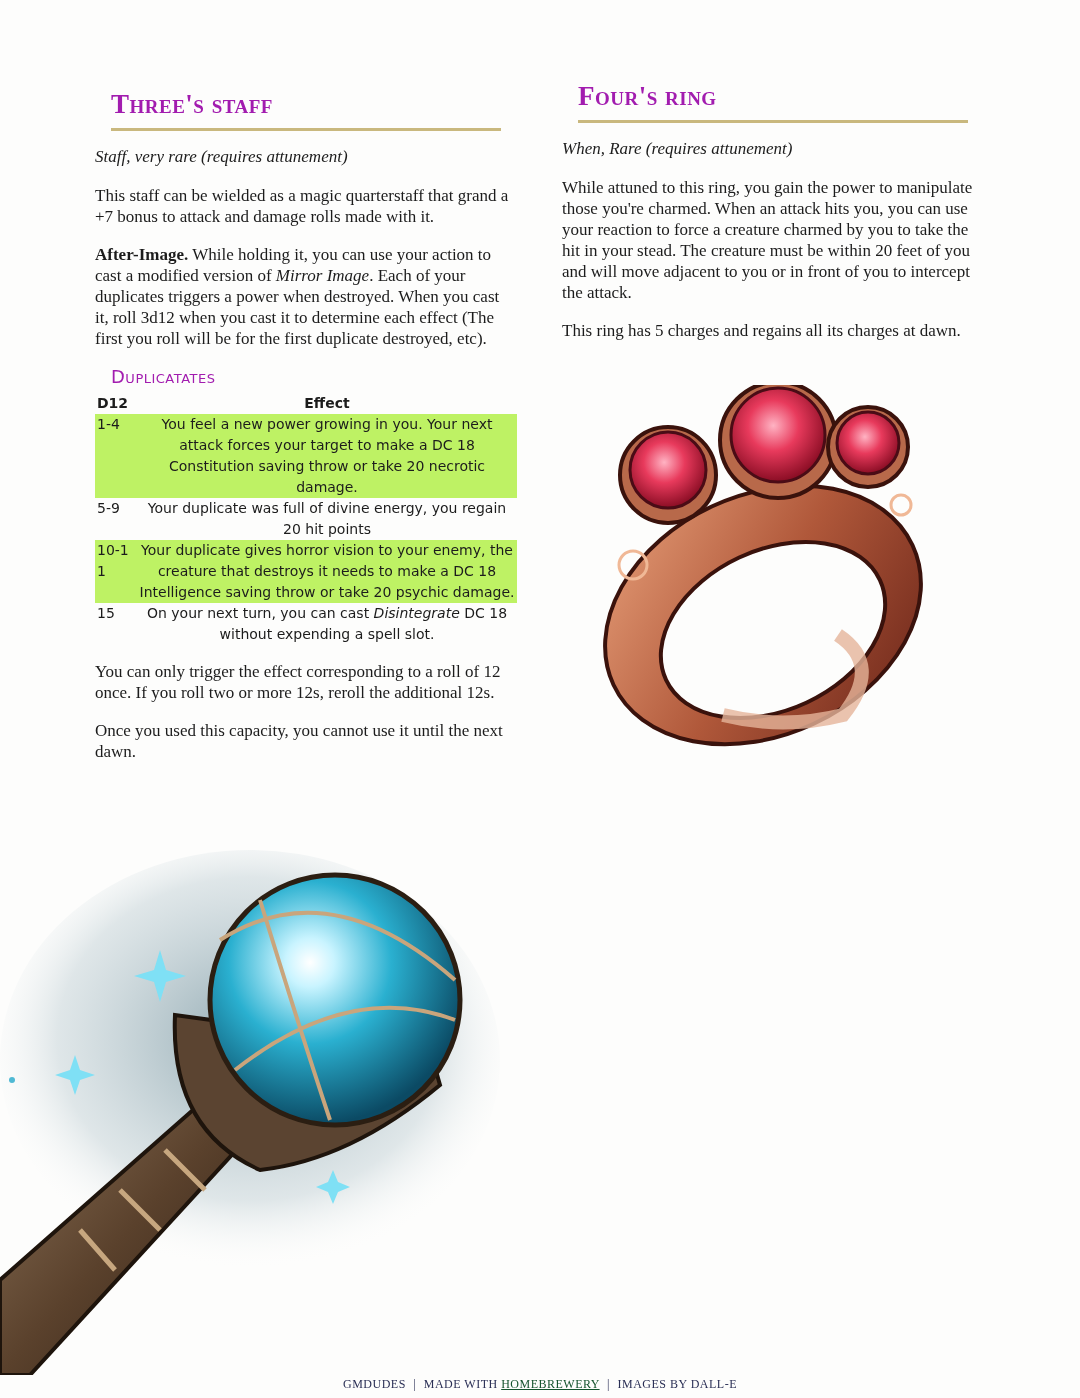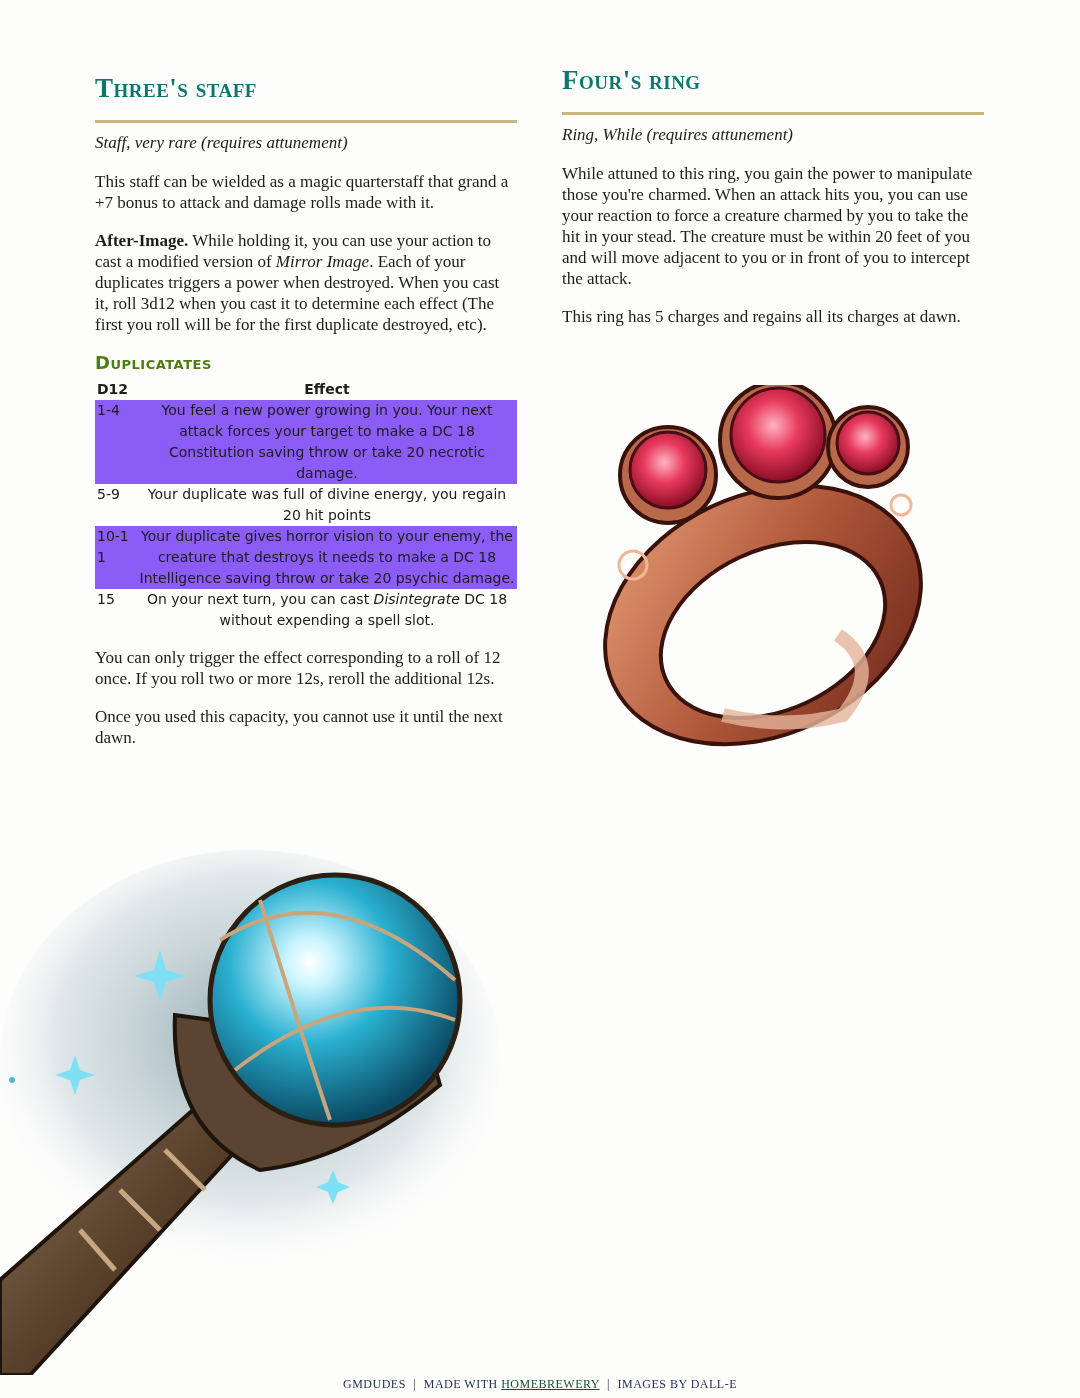--- a/index.html
+++ b/index.html
@@ -7,67 +7,67 @@
     width: 1080px; height: 1398px; position: relative; overflow: hidden;
     background: #fdfdfc;
     font-family: "DejaVu Serif", "Liberation Serif", serif;
     color: #1c1c1c;
   }
   .col { position: absolute; }
   .col-left { left: 95px; top: 72px; width: 422px; }
   .col-right { left: 562px; top: 64px; width: 422px; }
 
   h2.item-title {
-    margin: 0;
+    margin: 16px;
     font-family: "Liberation Serif", "DejaVu Serif", serif;
     font-weight: bold;
     font-variant: small-caps;
-    color: #0f766e;
+    color: #a21caf;
     font-size: 27px;
     letter-spacing: 0.5px;
     line-height: 32px;
-    padding-bottom: 16px;
+    padding-bottom: 8px;
     border-bottom: 3px solid #c9b87e;
   }
   .subtitle {
     font-family: "Liberation Serif", serif;
     font-style: italic;
     font-size: 17px;
     margin: 10px 0 18px 0;
   }
   p {
     font-family: "Liberation Serif", serif;
     font-size: 17px;
     line-height: 21px;
     margin: 0 0 17px 0;
   }
   p b { font-weight: bold; }
   h3.table-title {
-    margin: 0 0 6px 0;
+    margin: 0 0 6px 16px;
     font-family: "DejaVu Sans", sans-serif;
     font-variant: small-caps;
-    font-weight: bold;
+    font-weight: normal;
     font-size: 18px;
-    color: #4d7c0f;
+    color: #a21caf;
     letter-spacing: 0.5px;
   }
   table.dup {
     width: 100%;
     border-collapse: collapse;
     font-family: "DejaVu Sans", sans-serif;
     font-size: 14px;
     line-height: 21px;
     margin-bottom: 16px;
   }
   table.dup th { font-weight: bold; text-align: center; padding: 0 2px; }
   table.dup th.d { text-align: left; width: 38px; margin-top: 21px; }
   table.dup td { padding: 0 2px; vertical-align: top; }
   table.dup td.d { text-align: left; }
   table.dup td.e { text-align: center; }
-  table.dup tr.shade td { background: #8b5cf6; }
+  table.dup tr.shade td { background: #bef264; }
 
   .img-ring { position: absolute; left: 583px; top: 385px; width: 355px; height: 375px; }
   .img-staff { position: absolute; left: 0; top: 830px; width: 500px; height: 545px; }
 
   .footer {
     position: absolute; left: 0; right: 0; top: 1377px;
     text-align: center;
     font-family: "Liberation Serif", serif;
     font-size: 12px; letter-spacing: 0.5px;
     color: #2a2f55;
@@ -111,21 +111,21 @@
       </tr>
     </tbody>
   </table>
 
   <p>You can only trigger the effect corresponding to a roll of 12 once. If you roll two or more 12s, reroll the additional 12s.</p>
   <p>Once you used this capacity, you cannot use it until the next dawn.</p>
 </div>
 
 <div class="col col-right">
   <h2 class="item-title">Four's ring</h2>
-  <div class="subtitle">Ring, While (requires attunement)</div>
+  <div class="subtitle">When, Rare (requires attunement)</div>
   <p>While attuned to this ring, you gain the power to manipulate those you're charmed. When an attack hits you, you can use your reaction to force a creature charmed by you to take the hit in your stead. The creature must be within 20 feet of you and will move adjacent to you or in front of you to intercept the attack.</p>
   <p>This ring has 5 charges and regains all its charges at dawn.</p>
 </div>
 
 <div class="img-ring">
   <svg width="355" height="375" viewBox="0 0 355 375">
     <defs>
       <linearGradient id="gold" x1="0" y1="0" x2="1" y2="1">
         <stop offset="0" stop-color="#e8a07a"></stop>
         <stop offset="0.5" stop-color="#b0583a"></stop>

